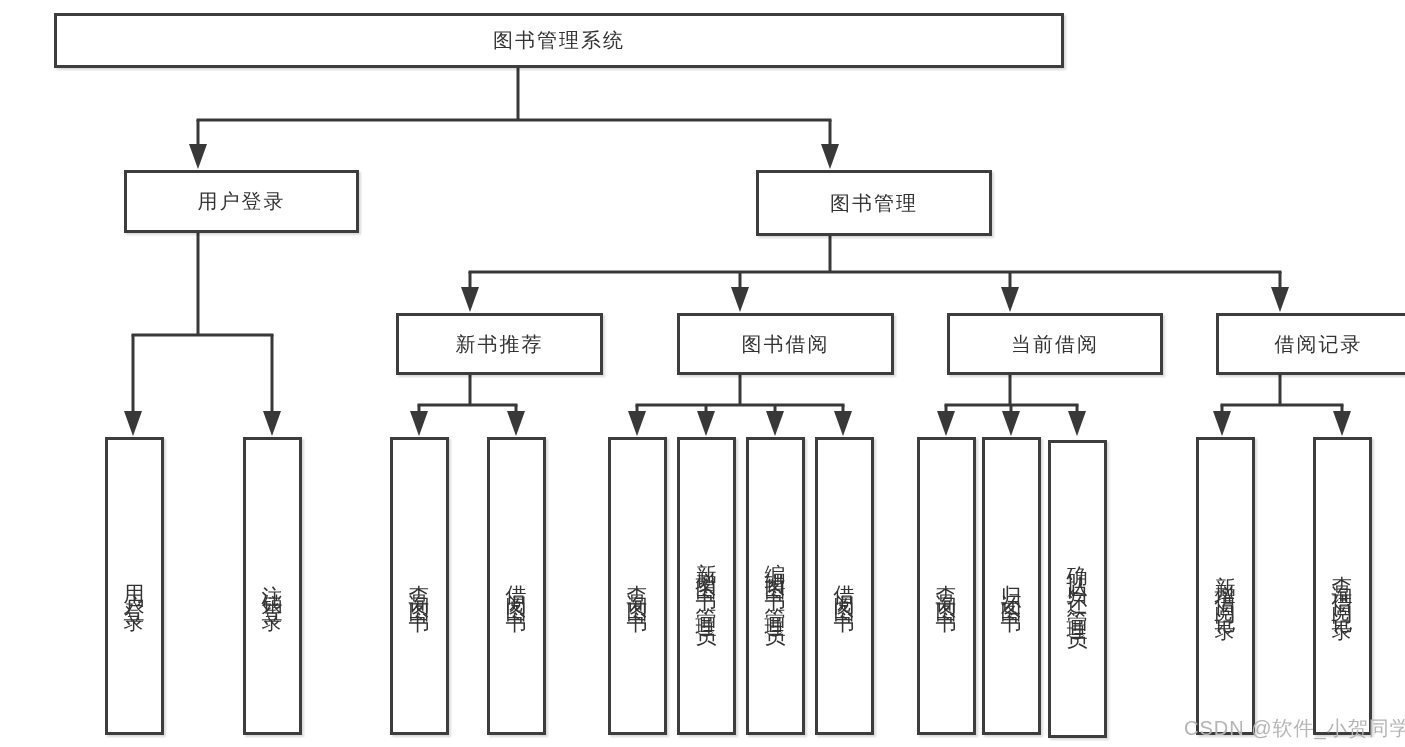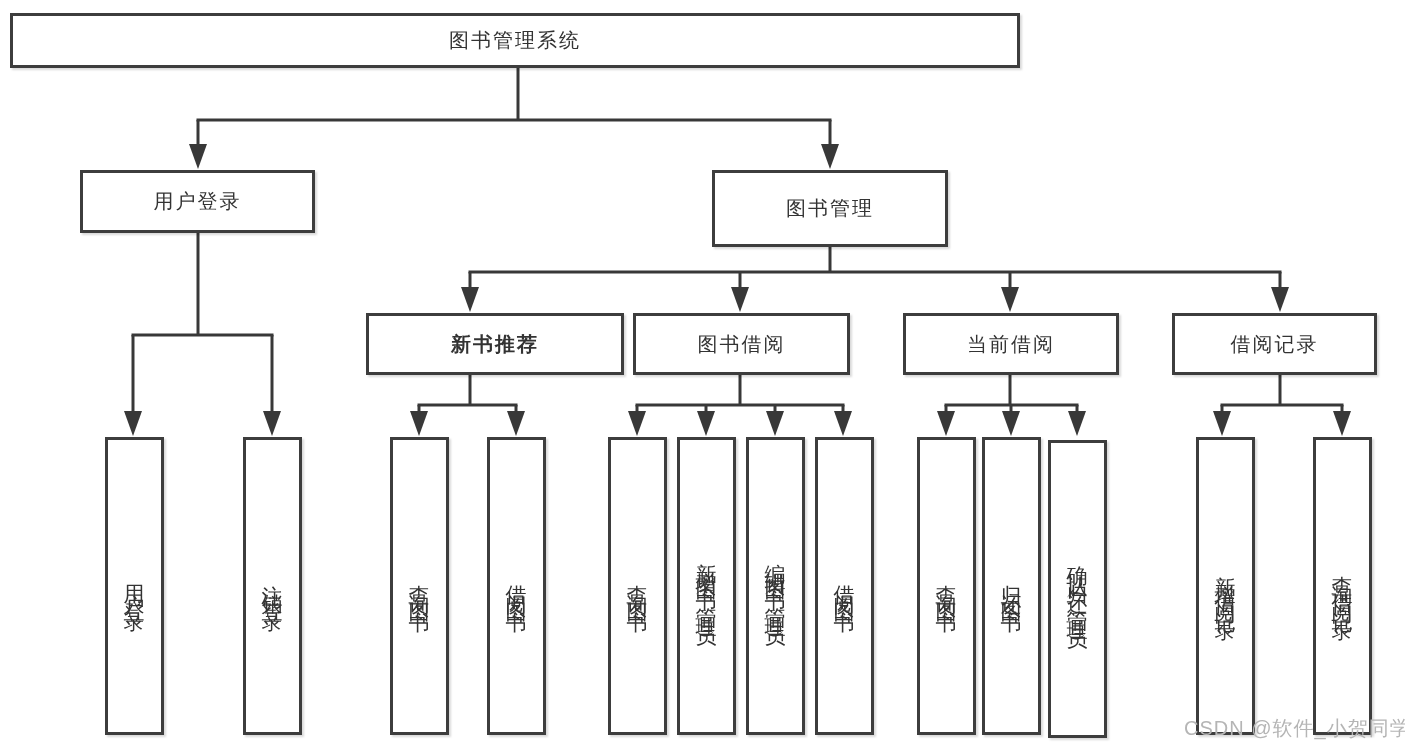--- a/index.html
+++ b/index.html
@@ -18,20 +18,21 @@
   }
   .hbox {
     position: absolute;
     box-sizing: border-box;
     background: #ffffff;
     border: 3px solid #3d3d3d;
     display: flex;
     align-items: center;
     justify-content: center;
     box-shadow: 2px 2px 2px rgba(0,0,0,0.15);
+    margin-left: 44px;
   }
   .hbox span {
     font-size: 20px;
     color: #333333;
     letter-spacing: 2px;
     white-space: nowrap;
   }
   .vbox {
     position: absolute;
     box-sizing: border-box;
@@ -140,25 +141,25 @@
     </g>
   </svg>
 
   <div class="hbox" style="left:10px; top:13px; width:1010px; height:55px;">
     <span>图书管理系统</span>
   </div>
 
   <div class="hbox" style="left:80px; top:170px; width:235px; height:63px;">
     <span>用户登录</span>
   </div>
-  <div class="hbox" style="left:712px; top:170px; width:236px; height:77px;">
+  <div class="hbox" style="left:712px; top:170px; width:236px; height:66px;">
     <span>图书管理</span>
   </div>
 
-  <div class="hbox" style="left:366px; top:313px; width:258px; height:62px;font-weight:bold;">
+  <div class="hbox" style="left:352px; top:313px; width:207px; height:62px;">
     <span>新书推荐</span>
   </div>
   <div class="hbox" style="left:633px; top:313px; width:217px; height:62px;">
     <span>图书借阅</span>
   </div>
   <div class="hbox" style="left:903px; top:313px; width:216px; height:62px;">
     <span>当前借阅</span>
   </div>
   <div class="hbox" style="left:1172px; top:313px; width:205px; height:62px;">
     <span>借阅记录</span>

